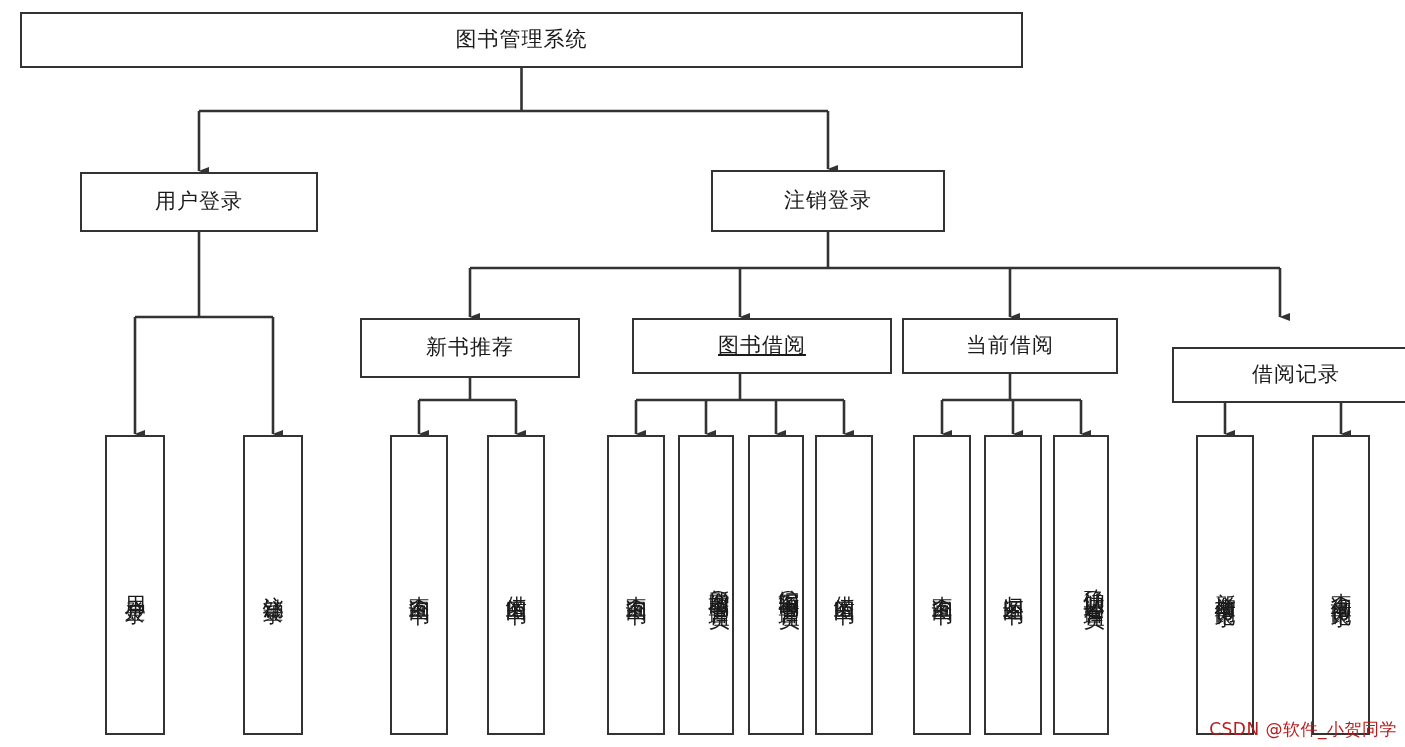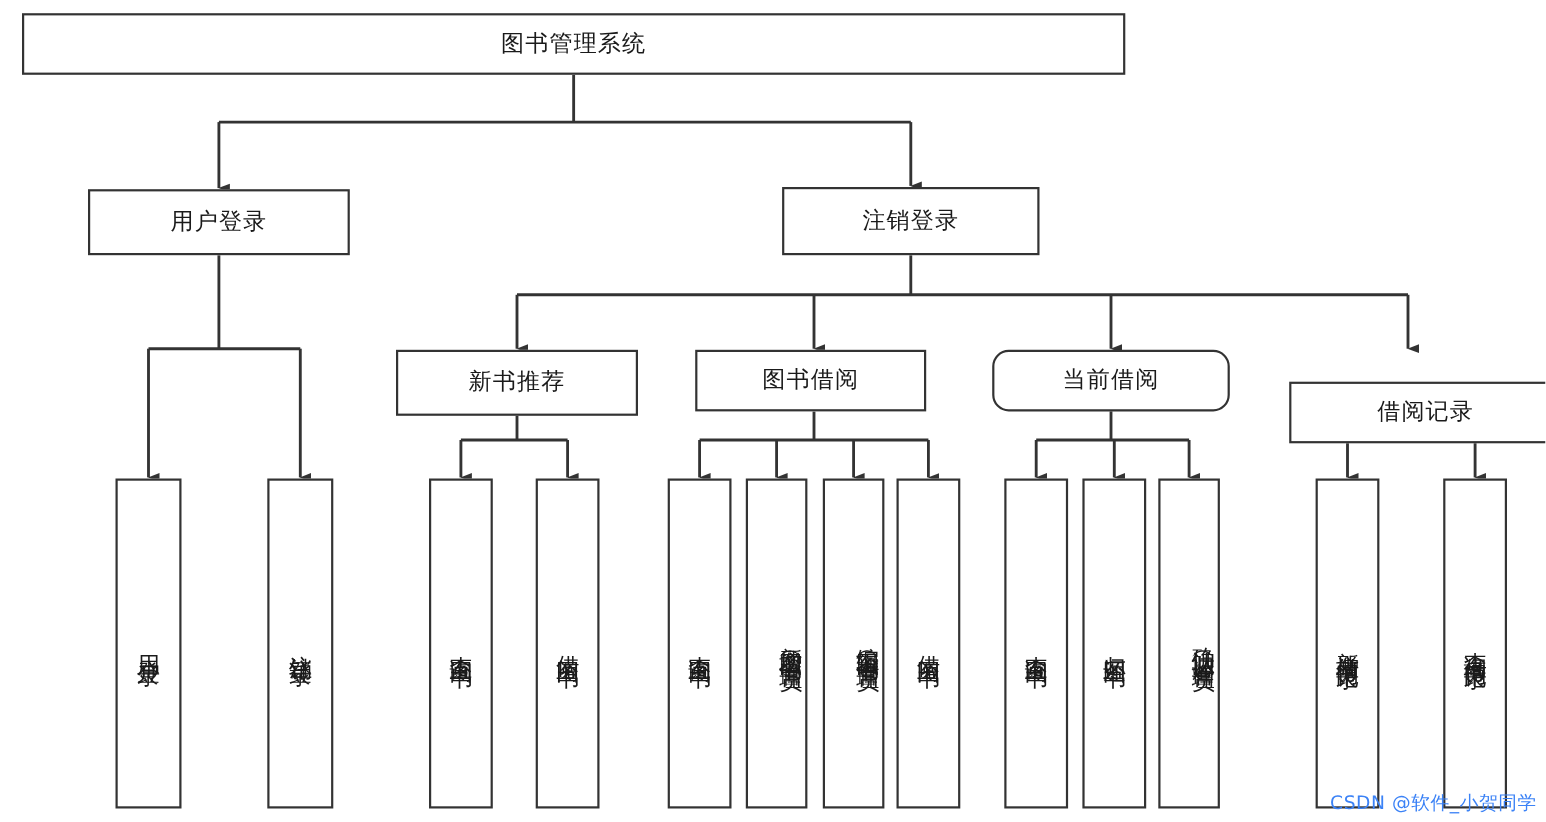--- a/index.html
+++ b/index.html
@@ -51,21 +51,21 @@
   }
   .node-v.top-align {
     align-items: flex-start;
     justify-content: center;
   }
   .watermark {
     position: absolute;
     right: 8px;
     bottom: 6px;
     font-size: 17px;
-    color: #3b82f6;
+    color: #b91c1c;
     letter-spacing: 0.5px;
     z-index: 5;
     white-space: nowrap;
     text-align: center;
   }
 </style>
 </head>
 <body>
 
 <div id="canvas">
@@ -119,24 +119,24 @@
       </div>
       <div class="node node-h" style="left: 80px; top: 172px; width: 238px; height: 60px;">
         <span>用户登录</span>
       </div>
       <div class="node node-h" style="left: 711px; top: 170px; width: 234px; height: 62px;">
         <span>注销登录</span>
       </div>
       <div class="node node-h" style="left: 360px; top: 318px; width: 220px; height: 60px;">
         <span>新书推荐</span>
       </div>
-      <div class="node node-h" style="left: 632px; top: 318px; width: 210px; height: 56px;">
+      <div class="node node-h" style="left: 632px; top: 318px; width: 260px; height: 56px; text-decoration: underline;">
         <span>图书借阅</span>
       </div>
-      <div class="node node-h" style="left: 902px; top: 318px; width: 216px; height: 56px; border-radius: 15px;">
+      <div class="node node-h" style="left: 902px; top: 318px; width: 216px; height: 56px;">
         <span>当前借阅</span>
       </div>
       <div class="node node-h" style="left: 1172px; top: 318px; width: 248px; height: 56px; margin-top: 29px;">
         <span>借阅记录</span>
       </div>
       <div class="node node-v" style="left: 105px; top: 435px; width: 60px; height: 300px;">
         <span>用户登录</span>
       </div>
       <div class="node node-v" style="left: 243px; top: 435px; width: 60px; height: 300px;">
         <span>注销登录</span>

